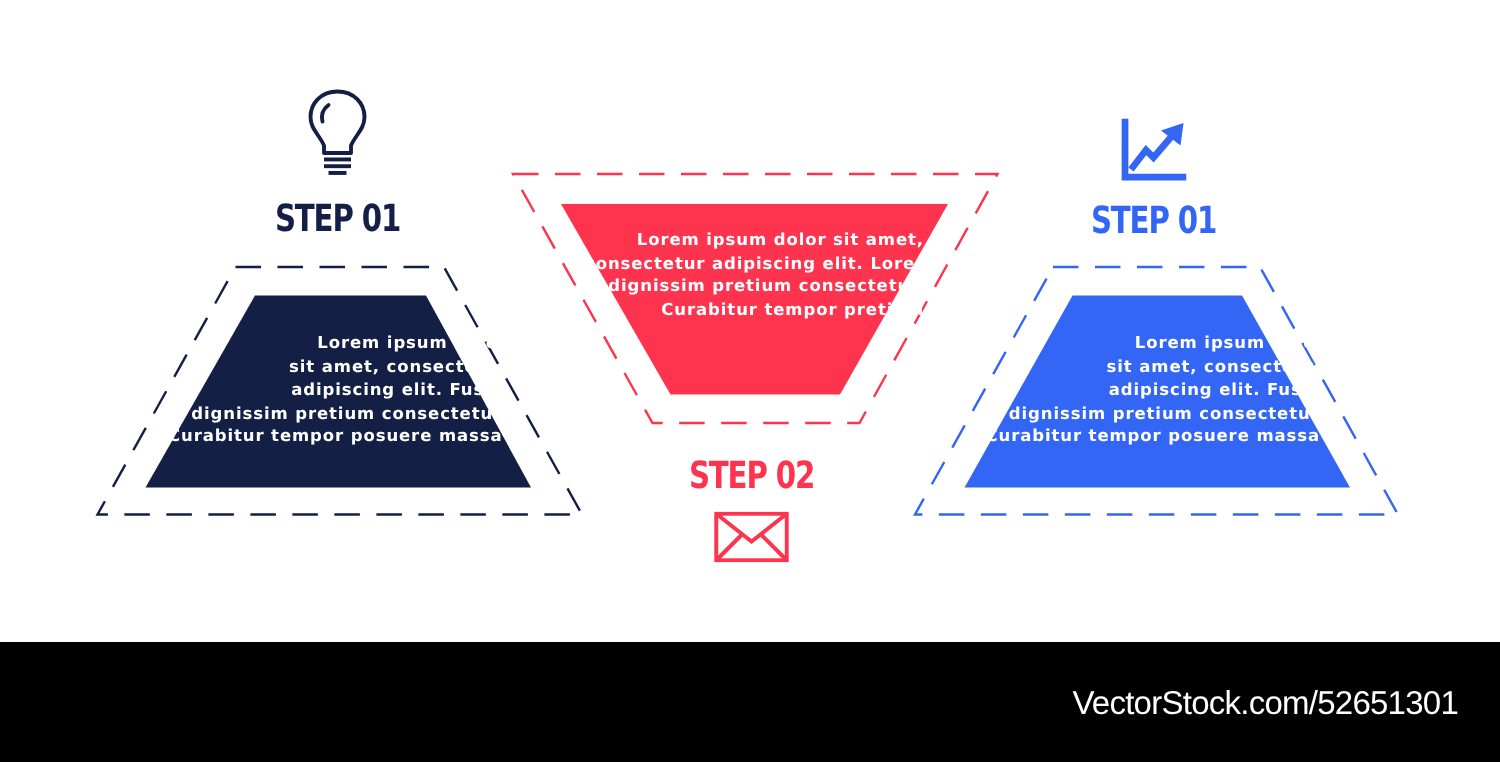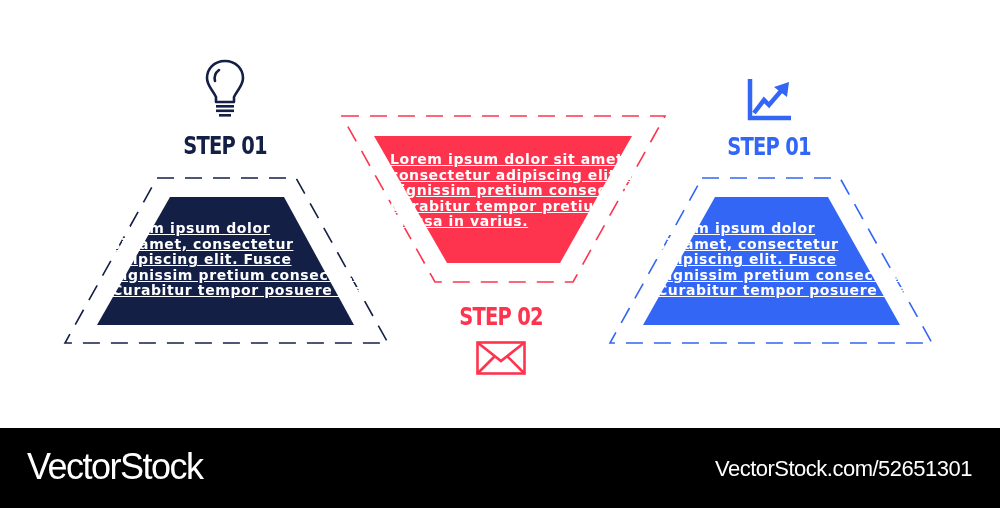--- a/index.html
+++ b/index.html
@@ -7,21 +7,21 @@
   body { position: relative; font-family: "DejaVu Sans", sans-serif; }
   .canvas { position: absolute; left: 0; top: 0; width: 1000px; height: 428px; background: #ffffff; }
   svg.shapes { position: absolute; left: 0; top: 0; width: 1000px; height: 428px; }
   .step-title {
     position: absolute; font-family: "DejaVu Sans", sans-serif; font-weight: bold;
     font-size: 25px; letter-spacing: -1px; transform: scaleX(0.78); transform-origin: center;
     text-align: center; width: 160px; line-height: 30px;
   }
   .para {
     position: absolute; color: #ffffff; font-family: "DejaVu Sans", sans-serif;
-    font-size: 14px; font-weight: bold; letter-spacing: 0.6px; text-align: left; line-height: 15.5px; text-decoration: underline;
+    font-size: 11px; font-weight: bold; letter-spacing: 0.6px; text-align: right; line-height: 15.5px;
   }
   .para span { display: block; white-space: nowrap; }
   .icon { position: absolute; }
   .footer {
     position: absolute; left: 0; top: 428px; width: 1000px; height: 80px; background: #000000;
   }
   .brand {
     position: absolute; left: 27px; top: 18px; color: #ffffff;
     font-family: "Liberation Sans", sans-serif; font-size: 36px; letter-spacing: -1.5px;
   }
@@ -58,24 +58,23 @@
   <div class="para" style="left:112px; top:221px; width:226px;">
     <span>Lorem ipsum dolor</span>
     <span>sit amet, consectetur</span>
     <span>adipiscing elit. Fusce</span>
     <span>dignissim pretium consectetur.</span>
     <span>Curabitur tempor posuere massa in</span>
   </div>
 
   <div class="para" style="left:390px; top:152px; width:226px;">
     <span>Lorem ipsum dolor sit amet,</span>
-    <span>consectetur adipiscing elit. Fusce</span>
+    <span>consectetur adipiscing elit. Lorem</span>
     <span>dignissim pretium consectetur.</span>
     <span>Curabitur tempor pretium</span>
-    <span>massa in varius.</span>
   </div>
   <div class="step-title" style="left:421px; top:302px; color:#fe344f;">STEP 02</div>
   <svg class="icon" style="left:476px; top:341px; width:50px; height:34px;" viewBox="0 0 50 34">
     <rect x="1.5" y="1.5" width="47" height="31" fill="none" stroke="#fe344f" stroke-width="2.6"></rect>
     <polyline points="1.5,1.5 25,20 48.5,1.5" fill="none" stroke="#fe344f" stroke-width="2.6"></polyline>
     <line x1="1.5" y1="32.5" x2="19" y2="15" stroke="#fe344f" stroke-width="2.6"></line>
     <line x1="48.5" y1="32.5" x2="31" y2="15" stroke="#fe344f" stroke-width="2.6"></line>
   </svg>
 
   <svg class="icon" style="left:747px; top:79px; width:44px; height:42px;" viewBox="0 0 44 42">
@@ -87,15 +86,14 @@
   <div class="para" style="left:657px; top:221px; width:226px;">
     <span>Lorem ipsum dolor</span>
     <span>sit amet, consectetur</span>
     <span>adipiscing elit. Fusce</span>
     <span>dignissim pretium consectetur.</span>
     <span>Curabitur tempor posuere massa in</span>
   </div>
 </div>
 
 <div class="footer">
-  <div class="brand">VectorStock</div>
   <div class="stock-id">VectorStock.com/52651301</div>
 </div>
 
 </body></html>

